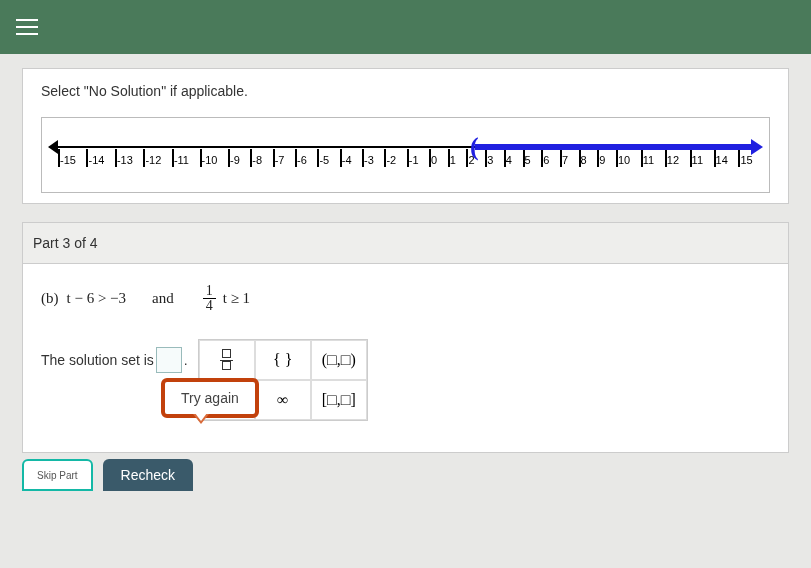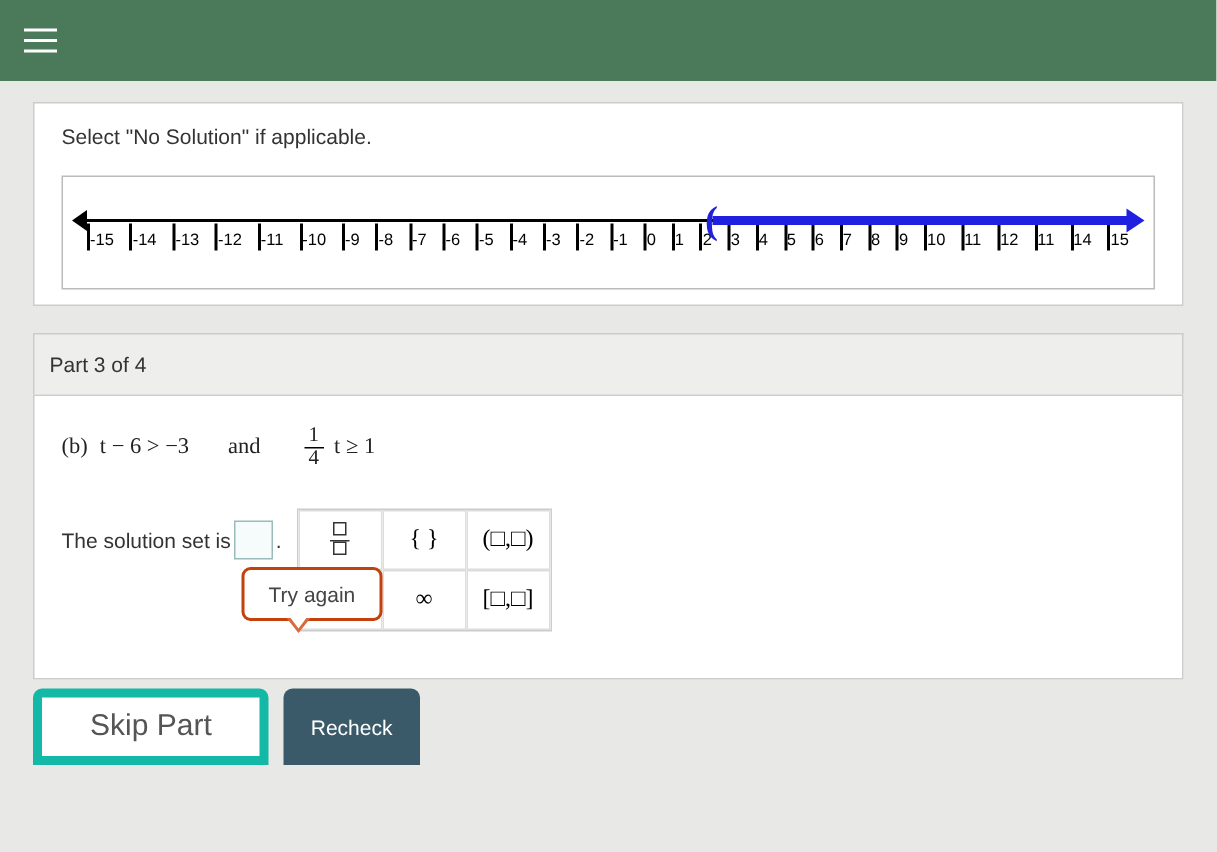--- a/index.html
+++ b/index.html
@@ -48,26 +48,26 @@
   .solution-row { margin-top: 26px; display:flex; align-items:flex-start; gap: 10px;}
   .solution-text { font-size:14px; color:#333; display:flex; align-items:center; gap:2px; padding-top:8px;}
   .answer-box { width:26px; height:26px; border:1px solid #9bb; background:#f6fbfb; display:inline-block;}
   
   .palette { display:grid; grid-template-columns: repeat(3, 56px); grid-template-rows: repeat(2, 40px); gap:0; border:1px solid #ccc;}
   .palette-cell { border:1px solid #ddd; display:flex; align-items:center; justify-content:center; font-size:16px; font-family:"Times New Roman", serif; background:#fff; cursor:pointer;}
   .mini-frac { display:flex; flex-direction:column; align-items:center; line-height:1; font-size:11px;}
   .mini-frac .mn { border-bottom:1px solid #333; padding:0 2px;}
   .mini-box { display:inline-block; width:9px; height:9px; border:1px solid #333;}
   
-  .try-again { position:absolute; left: 138px; top: 114px; border:2px solid #c2410c; border-radius:6px; padding: 8px 16px; background:#fff; color:#444; font-size:14px; }
+  .try-again { position:absolute; left: 138px; top: 114px; border:4px solid #c2410c; border-radius:6px; padding: 8px 16px; background:#fff; color:#444; font-size:14px; }
   .try-again::after { content:""; position:absolute; bottom:-10px; left:28px; width:0;height:0; border-left:8px solid transparent; border-right:8px solid transparent; border-top:10px solid #d96b3a;}
   .try-again::before { content:""; position:absolute; bottom:-7px; left:30px; width:0;height:0; border-left:6px solid transparent; border-right:6px solid transparent; border-top:8px solid #fff; z-index:1;}
   
   .footer-btns { display:flex; gap:10px; margin-top: 6px; padding-left: 0;}
-  .btn-skip { border:6px solid #14b8a6; background:#fff; color:#555; border-radius: 6px 6px 0 0; padding: 8px 32px; font-size:20px; cursor:pointer;}
+  .btn-skip { border:2px solid #14b8a6; background:#fff; color:#555; border-radius: 6px 6px 0 0; padding: 8px 13px; font-size:10px; cursor:pointer;}
   .btn-recheck { border:none; background:#3a5a6a; color:#fff; border-radius: 6px 6px 0 0; padding: 8px 18px; font-size:14px; cursor:pointer;}
 </style>
 </head>
 <body>
 
 <div class="header">
   <div class="menu-icon">
       <span></span>
       <span></span>
       <span></span>

